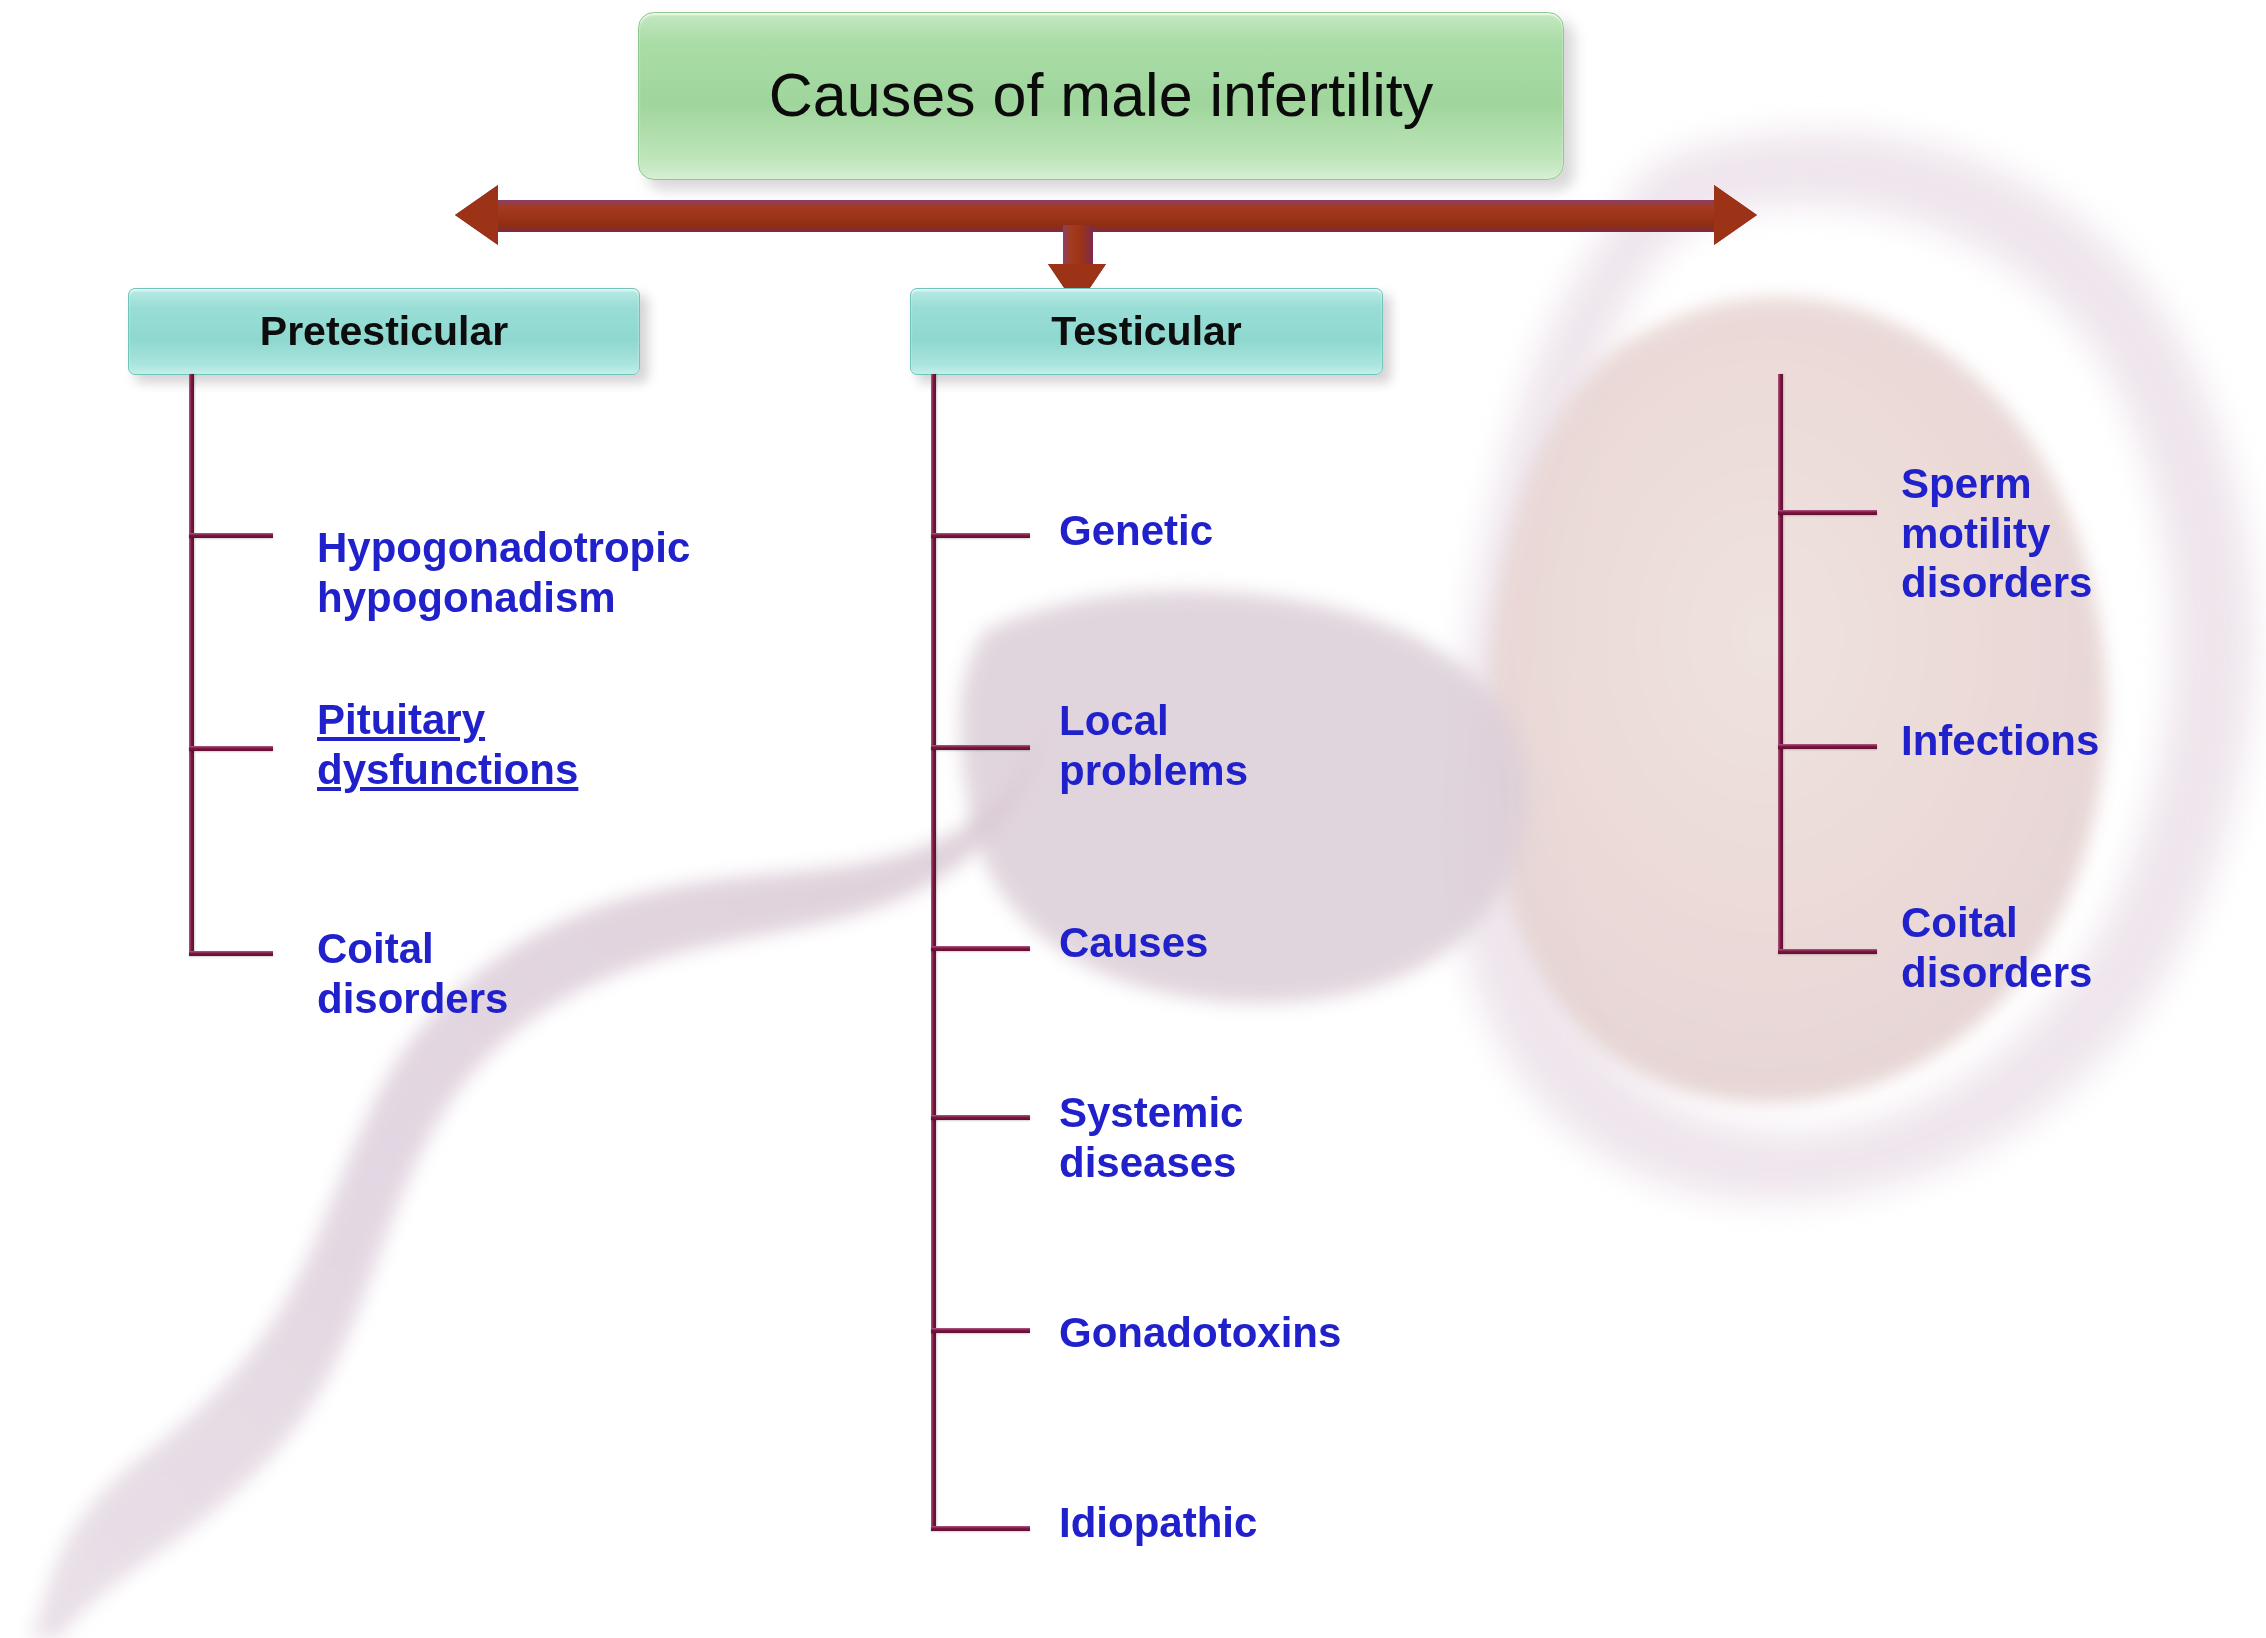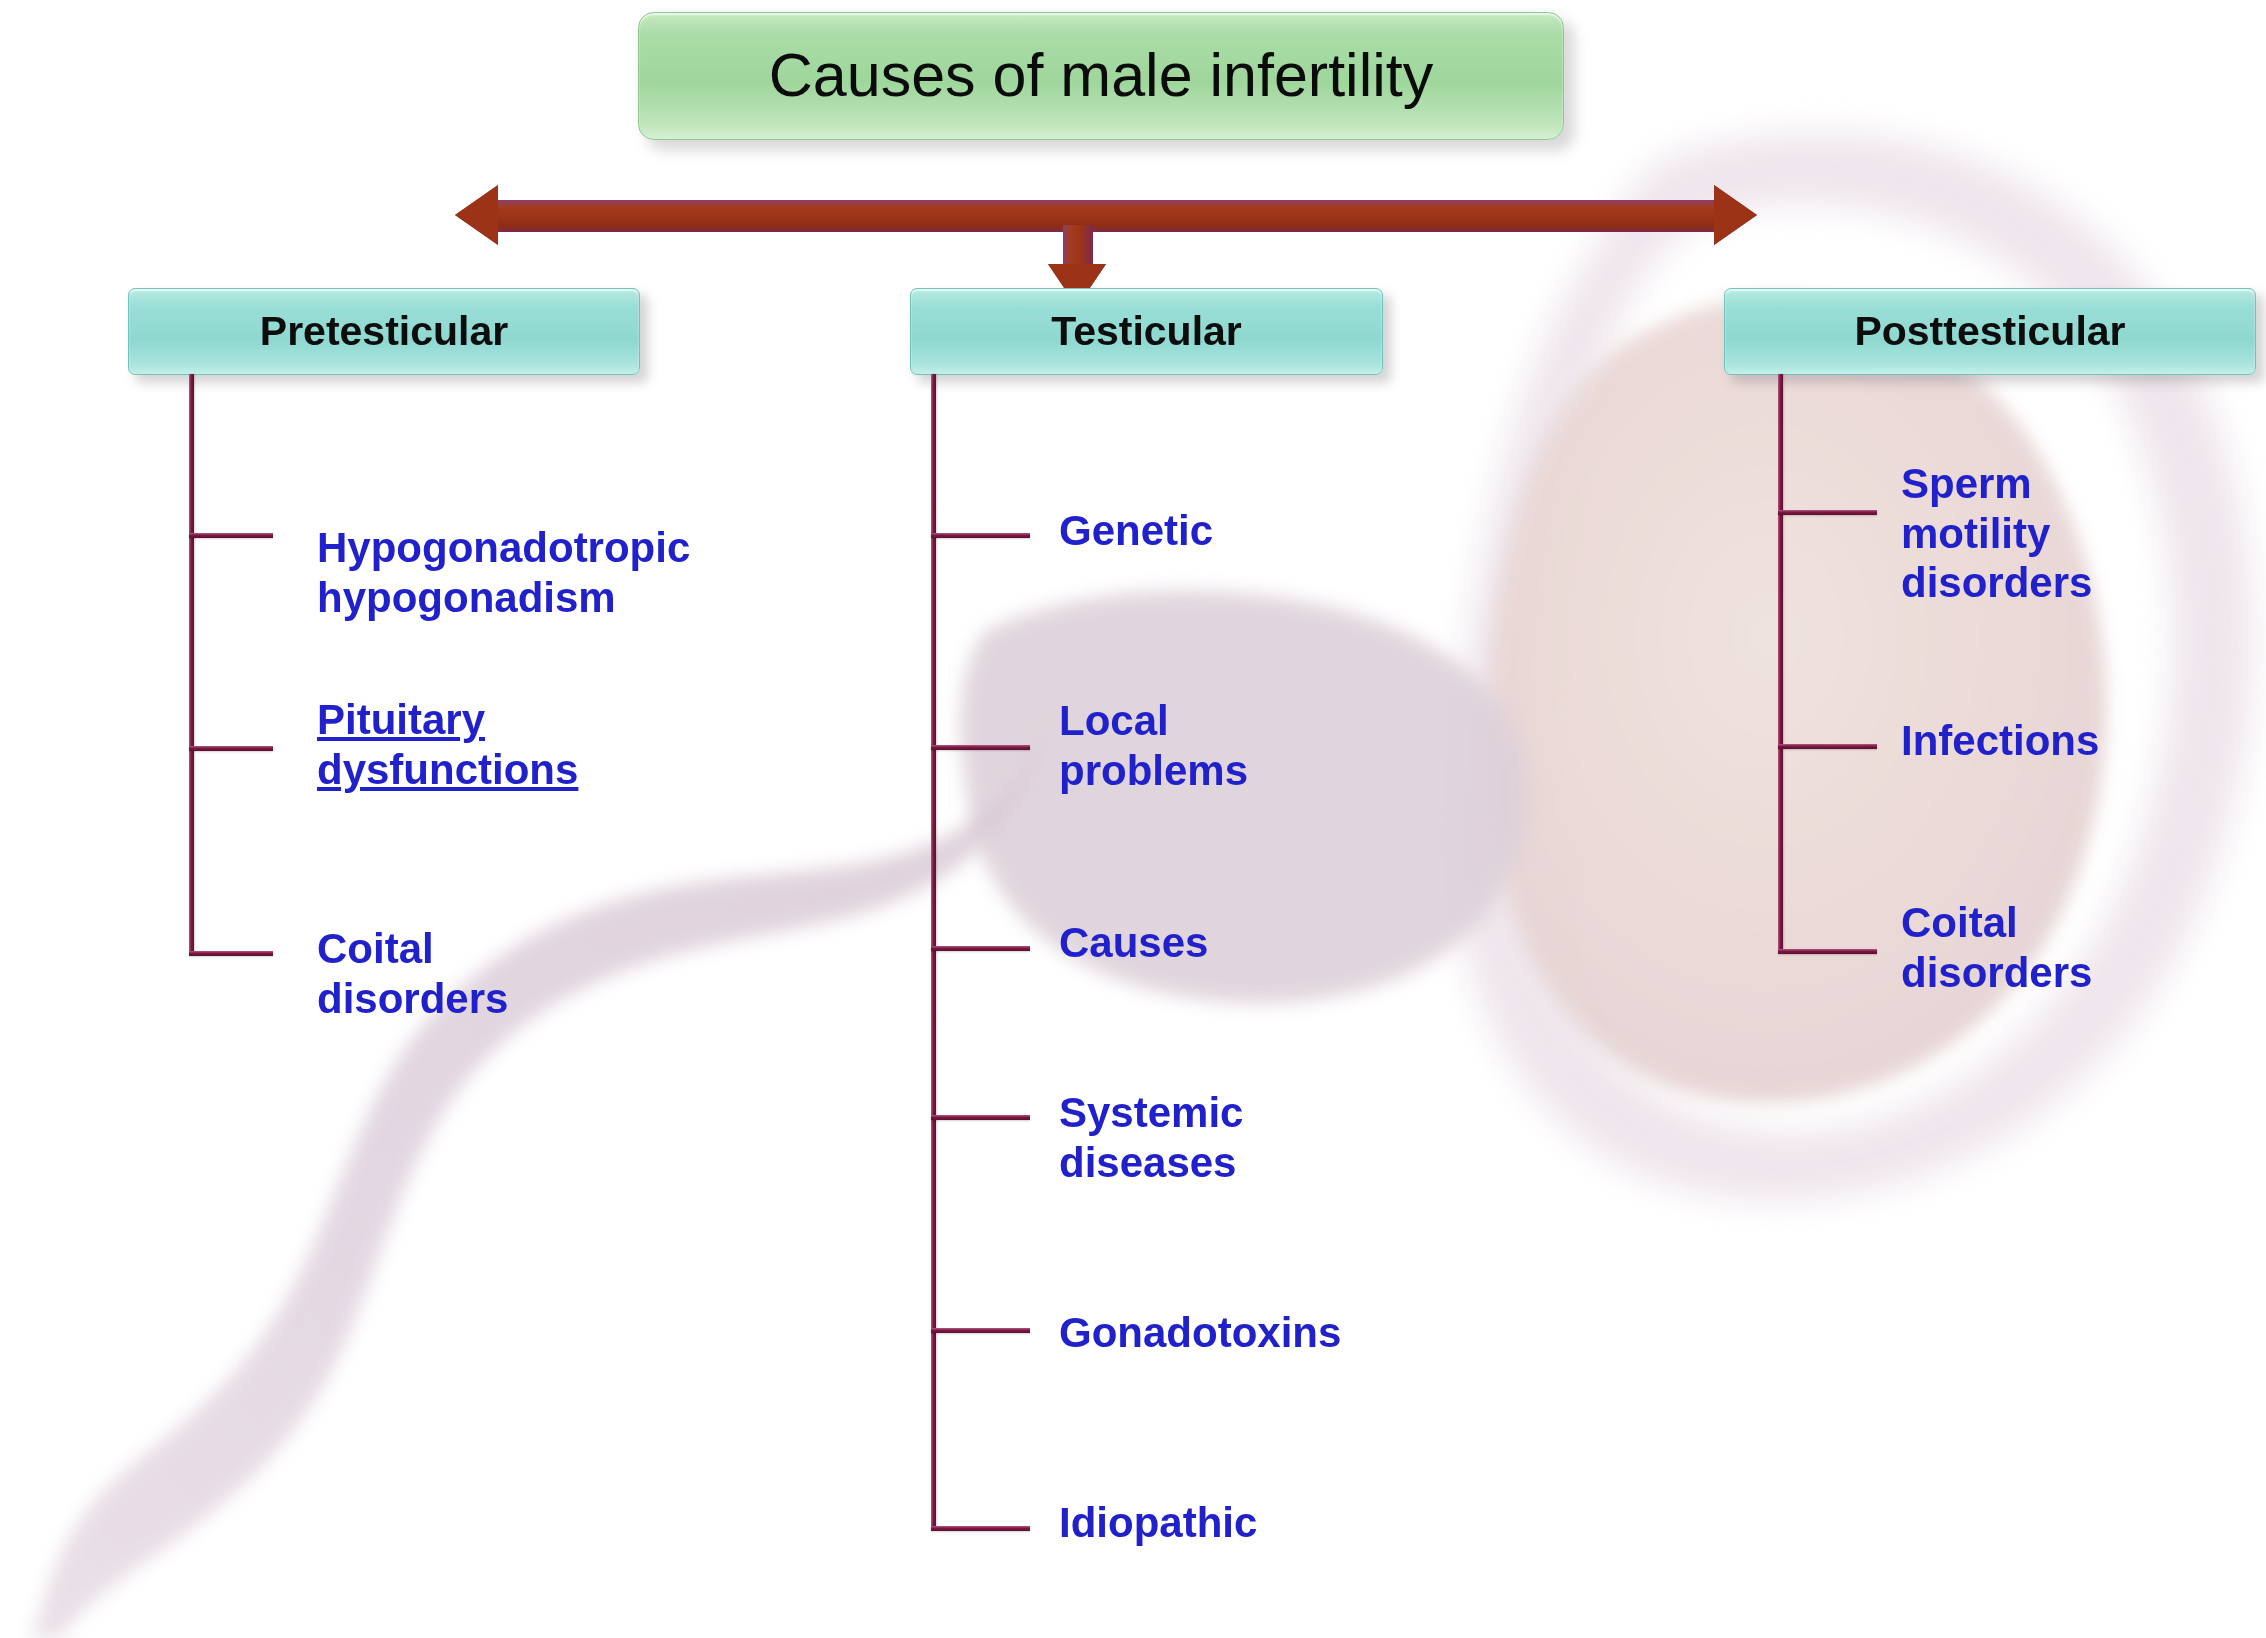--- a/index.html
+++ b/index.html
@@ -18,21 +18,21 @@
   
   #artwork{
     position:absolute;left:0;top:0;width:2267px;height:1638px;
     pointer-events:none;
   }
 
   
   .title-box{
     position:absolute;
     left:638px; top:11.8px;
-    width:926px; height:128px;
+    width:926px; height:168px;
     border-radius:15.8px;
     background:linear-gradient(180deg,#c6e8c2 0%,#a9dca6 18%,#9fd69c 55%,#bfe5bb 88%,#d6efd3 100%);
     border:1px solid #8cc98a;
     box-shadow:9.9px 9.9px 13.8px rgba(120,110,115,0.28), inset 0 2px 2px rgba(255,255,255,0.75);
     display:flex;align-items:center;justify-content:center;
     box-sizing:border-box;
   }
   .title-box span{
     font-size:61px;
     color:#0b0b0b;
@@ -225,23 +225,20 @@
     <div class="tick" style="left:931px; top:1115px; width:99px;"></div>
     <div class="leaf" style="left:1059px; top:1088px;">Systemic diseases</div>
 
     <div class="tick" style="left:931px; top:1328px; width:99px;"></div>
     <div class="leaf" style="left:1059px; top:1308px;">Gonadotoxins</div>
 
     <div class="tick" style="left:931px; top:1526px; width:99px;"></div>
     <div class="leaf" style="left:1059px; top:1498px;">Idiopathic</div>
   </div>
 
-  <div class="cat-box" id="box-post">
-    <span>Posttesticular</span>
-  </div>
 
   <div class="branch">
     <div class="vline" style="left:1778px; top:374px; height:577px;"></div>
 
     <div class="tick" style="left:1778px; top:510px; width:99px;"></div>
     <div class="leaf" style="left:1901px; top:459px;">Sperm motility
 disorders</div>
 
     <div class="tick" style="left:1778px; top:744px; width:99px;"></div>
     <div class="leaf" style="left:1901px; top:716px;">Infections</div>

